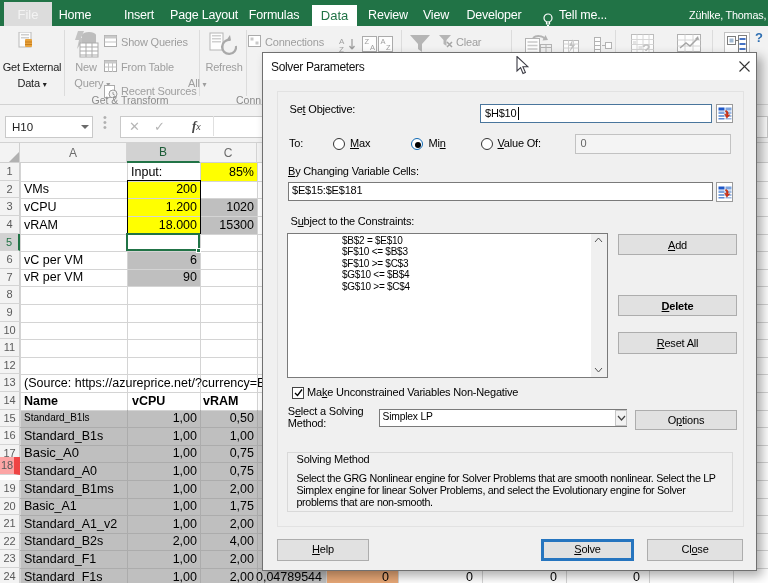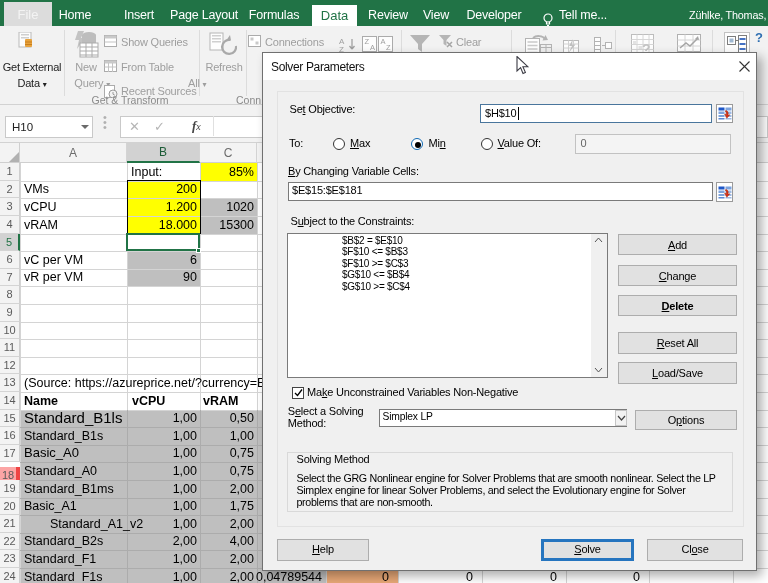--- a/index.html
+++ b/index.html
@@ -259,21 +259,21 @@
     <div class="rh" style="top:143.4px;height:17.6px;line-height:17.6px;background:#f3f3f3;color:#5a5a5a;border-right:1px solid #cfcfcf;">8</div>
     <div class="rh" style="top:161.0px;height:17.6px;line-height:17.6px;background:#f3f3f3;color:#5a5a5a;border-right:1px solid #cfcfcf;">9</div>
     <div class="rh" style="top:178.6px;height:17.6px;line-height:17.6px;background:#f3f3f3;color:#5a5a5a;border-right:1px solid #cfcfcf;">10</div>
     <div class="rh" style="top:196.2px;height:17.6px;line-height:17.6px;background:#f3f3f3;color:#5a5a5a;border-right:1px solid #cfcfcf;">11</div>
     <div class="rh" style="top:213.8px;height:17.6px;line-height:17.6px;background:#f3f3f3;color:#5a5a5a;border-right:1px solid #cfcfcf;">12</div>
     <div class="rh" style="top:231.4px;height:17.6px;line-height:17.6px;background:#f3f3f3;color:#5a5a5a;border-right:1px solid #cfcfcf;">13</div>
     <div class="rh" style="top:249.0px;height:17.6px;line-height:17.6px;background:#f3f3f3;color:#5a5a5a;border-right:1px solid #cfcfcf;">14</div>
     <div class="rh" style="top:266.6px;height:17.6px;line-height:17.6px;background:#f3f3f3;color:#5a5a5a;border-right:1px solid #cfcfcf;">15</div>
     <div class="rh" style="top:284.2px;height:17.6px;line-height:17.6px;background:#f3f3f3;color:#5a5a5a;border-right:1px solid #cfcfcf;">16</div>
     <div class="rh" style="top:301.8px;height:17.6px;line-height:17.6px;background:#f3f3f3;color:#5a5a5a;border-right:1px solid #cfcfcf;">17</div>
-    <div class="rh" style="top:324px;height:17.6px;line-height:17.6px;background:#fca5a5;color:#5a5a5a;border-right:4px solid #ef4444;">18</div>
+    <div class="rh" style="top:314px;height:17.6px;line-height:17.6px;background:#fca5a5;color:#5a5a5a;border-right:6px solid #ef4444;">18</div>
     <div class="rh" style="top:337.0px;height:17.6px;line-height:17.6px;background:#f3f3f3;color:#5a5a5a;border-right:1px solid #cfcfcf;">19</div>
     <div class="rh" style="top:354.6px;height:17.6px;line-height:17.6px;background:#f3f3f3;color:#5a5a5a;border-right:1px solid #cfcfcf;">20</div>
     <div class="rh" style="top:372.2px;height:17.6px;line-height:17.6px;background:#f3f3f3;color:#5a5a5a;border-right:1px solid #cfcfcf;">21</div>
     <div class="rh" style="top:389.8px;height:17.6px;line-height:17.6px;background:#f3f3f3;color:#5a5a5a;border-right:1px solid #cfcfcf;">22</div>
     <div class="rh" style="top:407.4px;height:17.6px;line-height:17.6px;background:#f3f3f3;color:#5a5a5a;border-right:1px solid #cfcfcf;">23</div>
     <div class="rh" style="top:425.0px;height:17.6px;line-height:17.6px;background:#f3f3f3;color:#5a5a5a;border-right:1px solid #cfcfcf;">24</div>
     <div style="position:absolute;left:126.5px;top:37.3px;width:74px;height:53.8px;border:1.5px solid #000;"></div>
     <div style="position:absolute;left:125.5px;top:89.6px;width:74px;height:18.6px;border:2px solid #217346;background:#fff;"></div>
     <div style="position:absolute;left:196px;top:105.2px;width:5px;height:5px;background:#217346;border:1px solid #fff;"></div>
     <div style="position:absolute;left:20px;top:284.2px;width:306px;height:1px;background:#acacac;"></div>
@@ -299,39 +299,39 @@
     <div class="cell" style="right:571px;top:73.5px;height:16.6px;line-height:16.6px;text-align:right;">18.000</div>
     <div class="cell" style="right:514px;top:73.5px;height:16.6px;line-height:16.6px;text-align:right;">15300</div>
     <div class="cell" style="left:24px;top:108.7px;height:16.6px;line-height:16.6px;font-size:12.5px;">vC per VM</div>
     <div class="cell" style="right:571px;top:108.7px;height:16.6px;line-height:16.6px;text-align:right;">6</div>
     <div class="cell" style="left:24px;top:126.3px;height:16.6px;line-height:16.6px;font-size:12.5px;">vR per VM</div>
     <div class="cell" style="right:571px;top:126.3px;height:16.6px;line-height:16.6px;text-align:right;">90</div>
     <div class="cell" style="left:24px;top:231.9px;height:16.6px;line-height:16.6px;font-size:12.5px;">(Source: https://azureprice.net/?currency=E</div>
     <div class="cell" style="left:24px;top:249.5px;height:16.6px;line-height:16.6px;font-weight:bold;font-size:12.5px;">Name</div>
     <div class="cell" style="left:132px;top:249.5px;height:16.6px;line-height:16.6px;font-weight:bold;font-size:12.5px;">vCPU</div>
     <div class="cell" style="left:203px;top:249.5px;height:16.6px;line-height:16.6px;font-weight:bold;font-size:12.5px;">vRAM</div>
-    <div class="cell" style="left:24px;top:267.1px;height:16.6px;line-height:16.6px;font-size:15px;">Standard_B1ls</div>
+    <div class="cell" style="left:24px;top:267.1px;height:16.6px;line-height:16.6px;font-size:10px;">Standard_B1ls</div>
     <div class="cell" style="right:571px;top:267.1px;height:16.6px;line-height:16.6px;text-align:right;">1,00</div>
     <div class="cell" style="right:514px;top:267.1px;height:16.6px;line-height:16.6px;text-align:right;">0,50</div>
     <div class="cell" style="left:24px;top:284.7px;height:16.6px;line-height:16.6px;font-size:12.5px;">Standard_B1s</div>
     <div class="cell" style="right:571px;top:284.7px;height:16.6px;line-height:16.6px;text-align:right;">1,00</div>
     <div class="cell" style="right:514px;top:284.7px;height:16.6px;line-height:16.6px;text-align:right;">1,00</div>
     <div class="cell" style="left:24px;top:302.3px;height:16.6px;line-height:16.6px;font-size:13px;">Basic_A0</div>
     <div class="cell" style="right:571px;top:302.3px;height:16.6px;line-height:16.6px;text-align:right;">1,00</div>
     <div class="cell" style="right:514px;top:302.3px;height:16.6px;line-height:16.6px;text-align:right;">0,75</div>
     <div class="cell" style="left:24px;top:319.9px;height:16.6px;line-height:16.6px;font-size:12.5px;">Standard_A0</div>
     <div class="cell" style="right:571px;top:319.9px;height:16.6px;line-height:16.6px;text-align:right;">1,00</div>
     <div class="cell" style="right:514px;top:319.9px;height:16.6px;line-height:16.6px;text-align:right;">0,75</div>
     <div class="cell" style="left:24px;top:337.5px;height:16.6px;line-height:16.6px;font-size:12.5px;">Standard_B1ms</div>
     <div class="cell" style="right:571px;top:337.5px;height:16.6px;line-height:16.6px;text-align:right;">1,00</div>
     <div class="cell" style="right:514px;top:337.5px;height:16.6px;line-height:16.6px;text-align:right;">2,00</div>
     <div class="cell" style="left:24px;top:355.1px;height:16.6px;line-height:16.6px;font-size:12.5px;">Basic_A1</div>
     <div class="cell" style="right:571px;top:355.1px;height:16.6px;line-height:16.6px;text-align:right;">1,00</div>
     <div class="cell" style="right:514px;top:355.1px;height:16.6px;line-height:16.6px;text-align:right;">1,75</div>
-    <div class="cell" style="left:24px;top:372.7px;height:16.6px;line-height:16.6px;font-size:12.5px;margin-left:26px;">Standard_A1_v2</div>
+    <div class="cell" style="left:24px;top:372.7px;height:16.6px;line-height:16.6px;font-size:12.5px;">Standard_A1_v2</div>
     <div class="cell" style="right:571px;top:372.7px;height:16.6px;line-height:16.6px;text-align:right;">1,00</div>
     <div class="cell" style="right:514px;top:372.7px;height:16.6px;line-height:16.6px;text-align:right;">2,00</div>
     <div class="cell" style="left:24px;top:390.3px;height:16.6px;line-height:16.6px;font-size:12.5px;">Standard_B2s</div>
     <div class="cell" style="right:571px;top:390.3px;height:16.6px;line-height:16.6px;text-align:right;">2,00</div>
     <div class="cell" style="right:514px;top:390.3px;height:16.6px;line-height:16.6px;text-align:right;">4,00</div>
     <div class="cell" style="left:24px;top:407.9px;height:16.6px;line-height:16.6px;font-size:12.5px;">Standard_F1</div>
     <div class="cell" style="right:571px;top:407.9px;height:16.6px;line-height:16.6px;text-align:right;">1,00</div>
     <div class="cell" style="right:514px;top:407.9px;height:16.6px;line-height:16.6px;text-align:right;">2,00</div>
     <div class="cell" style="left:24px;top:425.5px;height:16.6px;line-height:16.6px;font-size:12.5px;">Standard_F1s</div>
     <div class="cell" style="right:571px;top:425.5px;height:16.6px;line-height:16.6px;text-align:right;">1,00</div>
@@ -403,24 +403,22 @@
   <div class="lbl" style="left:37px;top:182px;line-height:11.4px;font-size:10px;letter-spacing:-0.25px;margin-left:42px;">$B$2&nbsp;=&nbsp;$E$10<br>$F$10&nbsp;&lt;=&nbsp;$B$3<br>$F$10&nbsp;&gt;=&nbsp;$C$3<br>$G$10&nbsp;&lt;=&nbsp;$B$4<br>$G$10&nbsp;&gt;=&nbsp;$C$4</div>
   <div style="position:absolute;left:327.5px;top:181px;width:16px;height:142.5px;background:#f0f0f0;"></div>
   <svg style="position:absolute;left:331px;top:184px" width="9" height="6" viewBox="0 0 9 6">
       <path d="M1 5 L4.5 1 L8 5" stroke="#555" fill="none"></path>
     </svg>
   <svg style="position:absolute;left:331px;top:314px" width="9" height="6" viewBox="0 0 9 6">
       <path d="M1 1 L4.5 5 L8 1" stroke="#555" fill="none"></path>
     </svg>
 
   <div class="btn" style="left:355px;top:180.8px;width:119px;height:21.2px;line-height:20px;"><u>A</u>dd</div>
-  <div class="btn" style="left:355px;top:212px;width:119px;height:21px;line-height:20px;"><u>C</u>hange</div>
   <div class="btn" style="left:355px;top:242px;width:119px;height:21px;line-height:20px;font-weight:bold;"><u>D</u>elete</div>
   <div class="btn" style="left:355px;top:279px;width:119px;height:21.5px;line-height:20px;"><u>R</u>eset All</div>
-  <div class="btn" style="left:355px;top:309px;width:119px;height:21.5px;line-height:20px;"><u>L</u>oad/Save</div>
 
   <div style="position:absolute;left:28.5px;top:334px;width:12px;height:12px;border:1.2px solid #444;background:#fff;"></div>
   <svg style="position:absolute;left:30.5px;top:336px" width="9" height="8" viewBox="0 0 9 8">
       <path d="M1 4 L3.5 6.5 L8 0.5" stroke="#000" stroke-width="1.3" fill="none"></path>
     </svg>
   <div class="lbl" style="left:44px;top:333px;">Ma<u>k</u>e Unconstrained Variables Non-Negative</div>
 
   <div class="lbl" style="left:24.8px;top:351.7px;line-height:12.6px;">S<u>e</u>lect a Solving<br>Method:</div>
   <div class="fld" style="left:116px;top:355.5px;width:248px;height:18.5px;"></div>
   <div class="lbl" style="left:119.5px;top:358px;font-size:10.3px;">Simplex LP</div>

